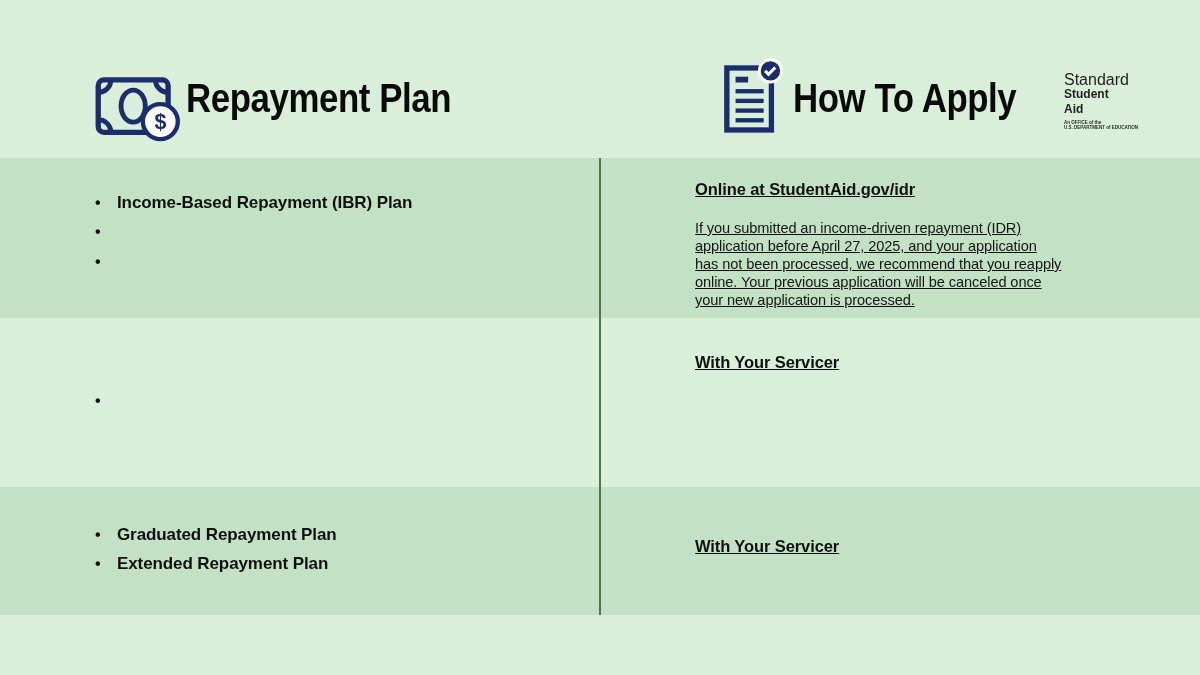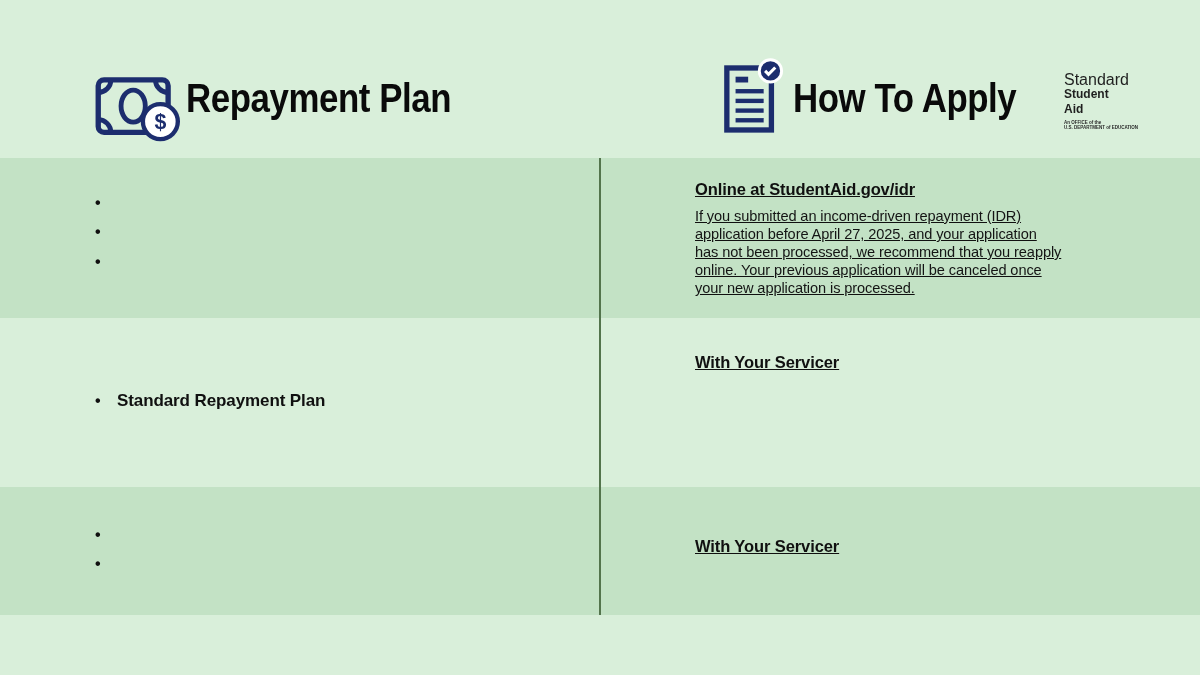--- a/index.html
+++ b/index.html
@@ -36,21 +36,21 @@
   .plan-item .bullet { width:22px; font-size:16px; font-weight:bold; }
   .plan-item .plan-label { font-size:17px; font-weight:bold; letter-spacing:-0.1px; }
   .list-1 { top:188px; }
   .list-2 { top:386px; }
   .list-3 { top:520px; }
 
   
   .apply-cell { position:absolute; left:695px; width:430px;text-decoration:underline; }
   .apply-heading { font-size:16.5px; font-weight:bold; letter-spacing:-0.1px; }
   .apply-body {
-    margin-top:8px; font-size:14.6px; line-height:18px;
+    margin-top:20px; font-size:14.6px; line-height:18px;
     white-space:pre-line; letter-spacing:-0.1px; color:#141414;
   }
   .cell-1 { top:180px; }
   .cell-2 { top:353px; }
   .cell-3 { top:537px; }
 </style>
 </head>
 <body>
 
 <div class="page">
@@ -92,20 +92,21 @@
     <div class="l3">Aid</div>
     <div class="tag">
       <div>An OFFICE of the</div>
       <div>U.S. DEPARTMENT of EDUCATION</div>
     </div>
   </div>
 
   <div class="plan-list list-1">
     <div class="plan-item">
       <span class="bullet">•</span>
+      <span class="plan-label">Income-Based Repayment (IBR) Plan</span>
     </div>
     <div class="plan-item">
       <span class="bullet">•</span>
     </div>
     <div class="plan-item">
       <span class="bullet">•</span>
     </div>
   </div>
 
   <div class="apply-cell cell-1">
@@ -113,34 +114,35 @@
     <div class="apply-body">If you submitted an income-driven repayment (IDR)
 application before April 27, 2025, and your application
 has not been processed, we recommend that you reapply
 online. Your previous application will be canceled once
 your new application is processed.</div>
   </div>
 
   <div class="plan-list list-2">
     <div class="plan-item">
       <span class="bullet">•</span>
-      <span class="plan-label">Standard Repayment Plan</span>
     </div>
   </div>
 
   <div class="apply-cell cell-2">
     <div class="apply-heading">With Your Servicer</div>
   </div>
 
   <div class="plan-list list-3">
     <div class="plan-item">
       <span class="bullet">•</span>
+      <span class="plan-label">Graduated Repayment Plan</span>
     </div>
     <div class="plan-item">
       <span class="bullet">•</span>
+      <span class="plan-label">Extended Repayment Plan</span>
     </div>
   </div>
 
   <div class="apply-cell cell-3">
     <div class="apply-heading">With Your Servicer</div>
   </div>
 
 </div>
 
 </body></html>

